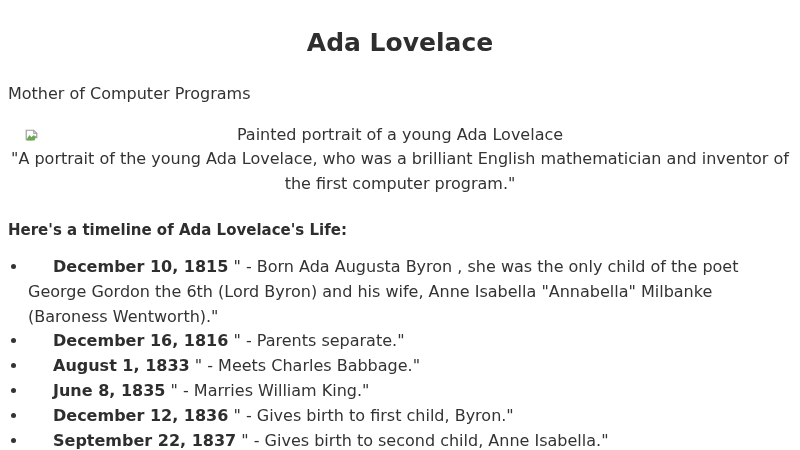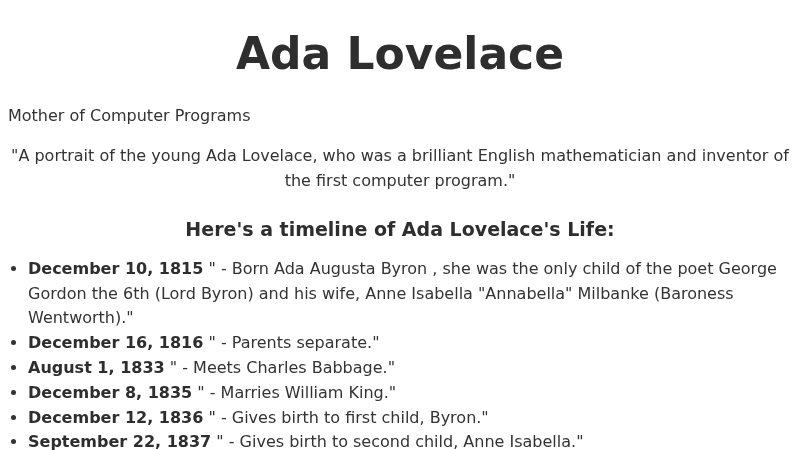--- a/index.html
+++ b/index.html
@@ -10,21 +10,21 @@
     padding: 8px;
     overflow: hidden;
     position: relative;
     background: #ffffff;
     font-family: "DejaVu Sans", "Liberation Sans", sans-serif;
     font-size: 16px;
     line-height: 1.55;
     color: #333333;
   }
   h1.page-title {
-    font-size: 44px;
+    font-size: 25px;
     line-height: 1.15;
     font-weight: bold;
     text-align: center;
     margin: 21px 0 24px 0;
     color: #2e2e2e;
   }
   p.subtitle {
     text-align: left;
     margin: 0 0 16px 0;
   }
@@ -39,69 +39,80 @@
     top: 2px;
     width: 13px;
     height: 13px;
     display: inline-block;
   }
   p.image-description {
     text-align: center;
     margin: 0;
   }
   h3.timeline-heading {
-    font-size: 19px;
+    font-size: 15px;
     line-height: 1.2;
     font-weight: bold;
-    text-align: center;
+    text-align: left;
     margin: 24px 0 0 0;
     color: #2e2e2e;
   }
   ul.timeline-list {
     margin: 16px 0 0 0;
     padding: 0 0 0 20px;
   }
   ul.timeline-list li {
     margin: 0;
     padding: 0;
   }
   ul.timeline-list li strong {
     font-weight: bold;
     color: #2e2e2e;
+    margin-left: 25px;
   }
 </style>
 </head>
 <body>
 
 <div class="page">
 
   <h1 class="page-title">Ada Lovelace</h1>
 
   <p class="subtitle">Mother of Computer Programs</p>
 
+  <div class="portrait-row">
+    <span class="broken-image-icon">
+      <svg width="13" height="13" viewBox="0 0 16 16" aria-hidden="true">
+        <path d="M1.5 1.5 h9 l4 4 v5 l-3.5 -2 -3 4.5 h-6.5 z" fill="#ffffff" stroke="#9a9a9a" stroke-width="1.4"></path>
+        <path d="M2.5 12 l3 -4.5 2.5 2.5 2 -2 3.5 2.5 -2 3.5 h-9 z" fill="#6aa74f" stroke="none"></path>
+        <path d="M10.5 1.5 l4 4 h-4 z" fill="#d8d8d8" stroke="#9a9a9a" stroke-width="1"></path>
+      </svg>
+    </span>
+    <span class="portrait-caption">Painted portrait of a young Ada Lovelace</span>
+  </div>
 
   <p class="image-description">"A portrait of the young Ada Lovelace, who was a brilliant English mathematician and inventor of the first computer program."</p>
 
   <h3 class="timeline-heading">Here's a timeline of Ada Lovelace's Life:</h3>
 
   <ul class="timeline-list">
     <li>
       <strong>December 10, 1815</strong>
       <span>" - Born Ada Augusta Byron , she was the only child of the poet George Gordon the 6th (Lord Byron) and his wife, Anne Isabella "Annabella" Milbanke (Baroness Wentworth)."</span>
     </li>
     <li>
       <strong>December 16, 1816</strong>
       <span>" - Parents separate."</span>
     </li>
     <li>
       <strong>August 1, 1833</strong>
       <span>" - Meets Charles Babbage."</span>
     </li>
     <li>
-      <strong>December 8, 1835</strong>
+      <strong>June 8, 1835</strong>
       <span>" - Marries William King."</span>
     </li>
     <li>
       <strong>December 12, 1836</strong>
       <span>" - Gives birth to first child, Byron."</span>
     </li>
     <li>
       <strong>September 22, 1837</strong>
       <span>" - Gives birth to second child, Anne Isabella."</span>
     </li>

